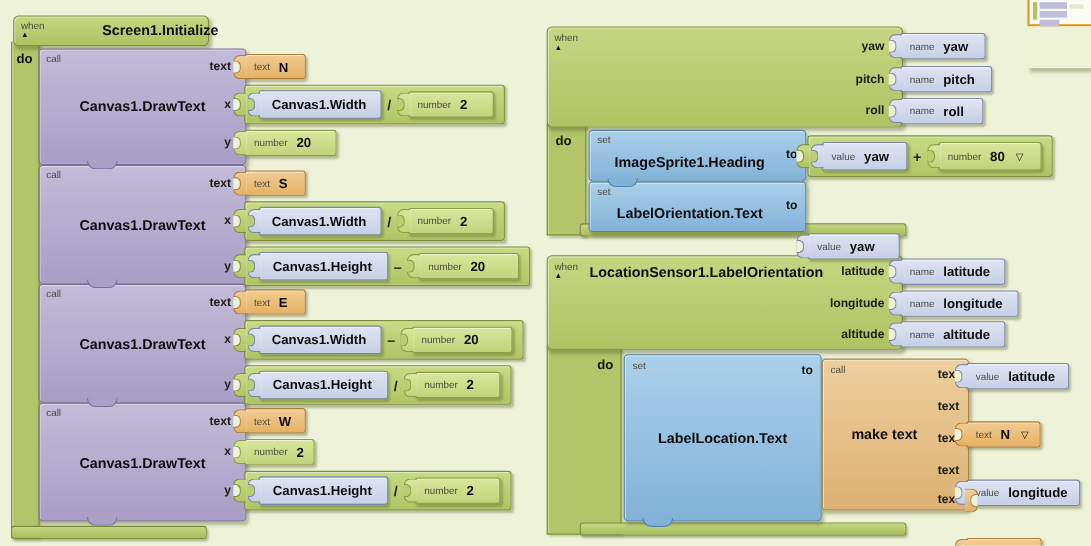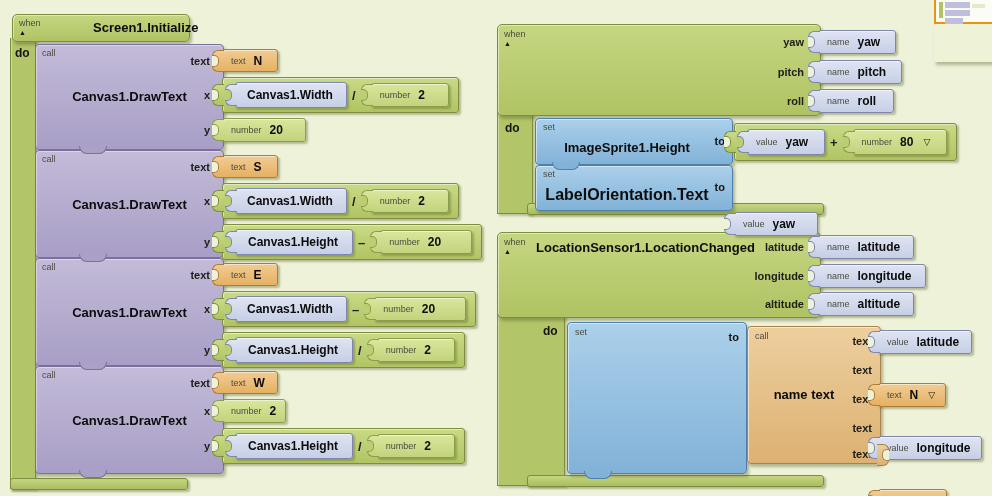--- a/index.html
+++ b/index.html
@@ -371,21 +371,21 @@
       <div class="body" style="width:76px;">
           <span class="mini">name</span>
           <span class="bname">roll</span>
         </div>
     </div>
   </div>
   <span class="dolbl abs" style="left:8px;top:97px;">do</span>
 
   <div class="setblk" style="left:38px;top:94px;width:196px;height:45px;">
     <span class="mini abs" style="left:7px;top:3px;">set</span>
-    <span class="bname abs" style="left:0;top:21px;width:182px;text-align:center;font-size:13px;">ImageSprite1.Height</span>
+    <span class="bname abs" style="left:0;top:21px;width:182px;text-align:center;font-size:13px;">ImageSprite1.Heading</span>
     <span class="tolbl abs" style="right:7px;top:16px;">to</span>
     <i class="bump c-blue" style="left:16px;"></i>
   </div>
   <div class="pblock c-green abs" style="left:227px;top:99px;">
       <span class="plug"></span>
     <div class="expr" style="height:36px;">
       <div class="pblock c-lav">
           <span class="plug"></span>
         <div class="body" style="width:78px;height:26px;">
             <span class="mini">value</span>
@@ -399,41 +399,41 @@
             <span class="mini">number</span>
             <span class="bname">80</span>
             <span class="dd">▽</span>
           </div>
       </div>
     </div>
   </div>
 
   <div class="setblk" style="left:38px;top:141px;width:196px;height:44px;">
     <span class="mini abs" style="left:7px;top:3px;">set</span>
-    <span class="bname abs" style="left:0;top:20px;width:182px;text-align:center;font-size:16px;">LabelOrientation.Text</span>
+    <span class="bname abs" style="left:0;top:20px;width:182px;text-align:center;font-size:13px;">LabelOrientation.Text</span>
     <span class="tolbl abs" style="right:7px;top:15px;">to</span>
   </div>
   <div class="pblock c-lav abs" style="left:227px;top:150px;">
       <span class="plug"></span>
     <div class="body" style="width:84px;">
         <span class="mini">value</span>
         <span class="bname">yaw</span>
       </div>
   </div>
 </div>
 
 <div class="grp" style="left:497px;top:232px;width:495px;height:258px;">
   <div class="spine" style="left:0;top:82px;width:66px;height:171px;"></div>
   <div class="bbar" style="left:30px;top:243px;width:295px;height:10px;"></div>
   <div class="event" style="left:0;top:0;width:322px;height:84px;">
     <div class="whencol" style="left:6px;top:4px;">
       <span class="mini">when</span>
       <span class="collapse">▲</span>
     </div>
-    <span class="title abs" style="left:38px;top:7px;">LocationSensor1.LocationChanged</span>
+    <span class="title abs" style="left:38px;top:7px;">LocationSensor1.LabelOrientation</span>
   </div>
   <div class="prow" style="left:245px;top:3px;">
     <span class="sl">latitude</span>
     <div class="pblock c-lav">
         <span class="plug"></span>
       <div class="body" style="width:96px;">
           <span class="mini">name</span>
           <span class="bname">latitude</span>
         </div>
     </div>
@@ -456,26 +456,27 @@
           <span class="mini">name</span>
           <span class="bname">altitude</span>
         </div>
     </div>
   </div>
   <span class="dolbl abs" style="left:46px;top:92px;">do</span>
 
   <div class="setblk" style="left:70px;top:90px;width:178px;height:150px;">
     <span class="mini abs" style="left:7px;top:4px;">set</span>
     <span class="tolbl abs" style="right:7px;top:8px;">to</span>
+    <span class="bname abs" style="left:0;top:68px;width:178px;text-align:center;font-size:13px;">LabelLocation.Text</span>
     <i class="bump c-blue" style="left:16px;"></i>
   </div>
 
   <div class="mtx" style="left:250px;top:94px;width:132px;height:136px;">
     <span class="mini abs" style="left:7px;top:4px;">call</span>
-    <span class="title abs" style="left:0;top:60px;width:112px;text-align:center;">name text</span>
+    <span class="title abs" style="left:0;top:60px;width:112px;text-align:center;">make text</span>
     <span class="sl abs" style="right:8px;top:8px;">text</span>
     <span class="sl abs" style="right:8px;top:37px;">text</span>
     <span class="sl abs" style="right:8px;top:66px;">text</span>
     <span class="sl abs" style="right:8px;top:95px;">text</span>
     <span class="sl abs" style="right:8px;top:121px;">text</span>
   </div>
 
   <div class="pblock c-lav abs" style="left:371px;top:98px;">
       <span class="plug"></span>
     <div class="body" style="width:94px;">

